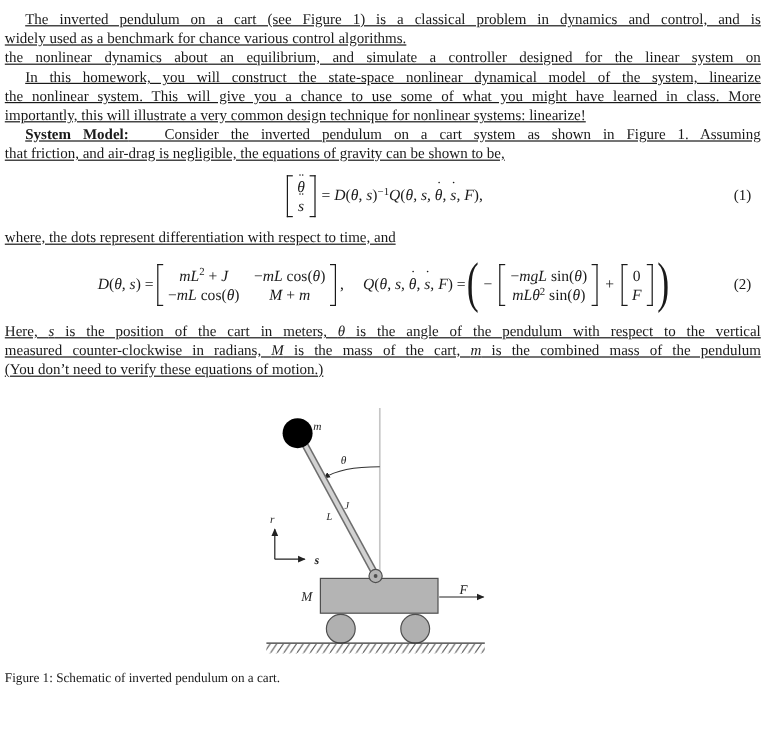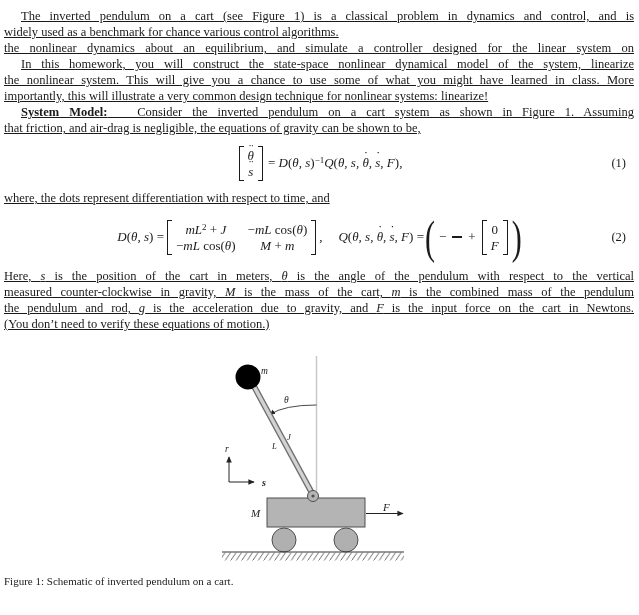--- a/index.html
+++ b/index.html
@@ -132,39 +132,42 @@
         <span class="cell"><span class="seg-i">M</span><span> + </span><span class="seg-i">m</span></span>
       </span>
       <span class="rb"></span>
     </span>
     <span>,</span>
     <span class="sp-l"><span class="seg-i">Q</span><span>(</span><span class="seg-i">θ, s, </span><span class="seg-i seg-dot">θ</span><span class="seg-i">, </span><span class="seg-i seg-dot">s</span><span class="seg-i">, </span><span class="seg-i">F</span><span>) = </span></span>
     <span class="bigp">(</span>
     <span class="op">−</span>
     <span class="mat">
       <span class="lb"></span>
+      <span class="cells">
+        <span class="cell"><span>−</span><span class="seg-i">mgL</span><span> sin(</span><span class="seg-i">θ</span><span>)</span></span>
+        <span class="cell"><span class="seg-i">mL</span><span class="seg-i seg-dot">θ</span><span class="seg-sup">2</span><span> sin(</span><span class="seg-i">θ</span><span>)</span></span>
+      </span>
       <span class="rb"></span>
     </span>
     <span class="op">+</span>
     <span class="mat">
       <span class="lb"></span>
       <span class="cells">
         <span class="cell"><span>0</span></span>
         <span class="cell"><span class="seg-i">F</span></span>
       </span>
       <span class="rb"></span>
     </span>
     <span class="bigp">)</span>
     <span class="eq-num">(2)</span>
   </div>
 
   <div>
     <div class="tline"><span>Here, </span><span class="seg-i">s</span><span> is the position of the cart in meters, </span><span class="seg-i">θ</span><span> is the angle of the pendulum with respect to the vertical</span></div>
-    <div class="tline"><span>measured counter-clockwise in gravity, </span><span class="seg-i">M</span><span> is the mass of the cart, </span><span class="seg-i">m</span><span> is the combined mass of the pendulum</span></div>
-    <div class="tline"><span>the pendulum and rod, </span><span class="seg-i">g</span><span> is the acceleration due to gravity, and </span><span class="seg-i">F</span><span> is the input force on the cart in Newtons.</span></div>
+    <div class="tline"><span>measured counter-clockwise in radians, </span><span class="seg-i">M</span><span> is the mass of the cart, </span><span class="seg-i">m</span><span> is the combined mass of the pendulum</span></div>
     <div class="tline last"><span>(You don’t need to verify these equations of motion.)</span></div>
   </div>
 
   <div class="fig">
     <svg width="639" height="232" viewBox="0 348 639 232" xmlns="http://www.w3.org/2000/svg">
       <defs>
         <marker id="arr" viewBox="0 0 10 10" refX="8" refY="5" markerWidth="7" markerHeight="7" orient="auto">
           <path d="M0,1 L9,5 L0,9 z" fill="#222"></path>
         </marker>
         <pattern id="hatch" width="5.5" height="8" patternUnits="userSpaceOnUse">

